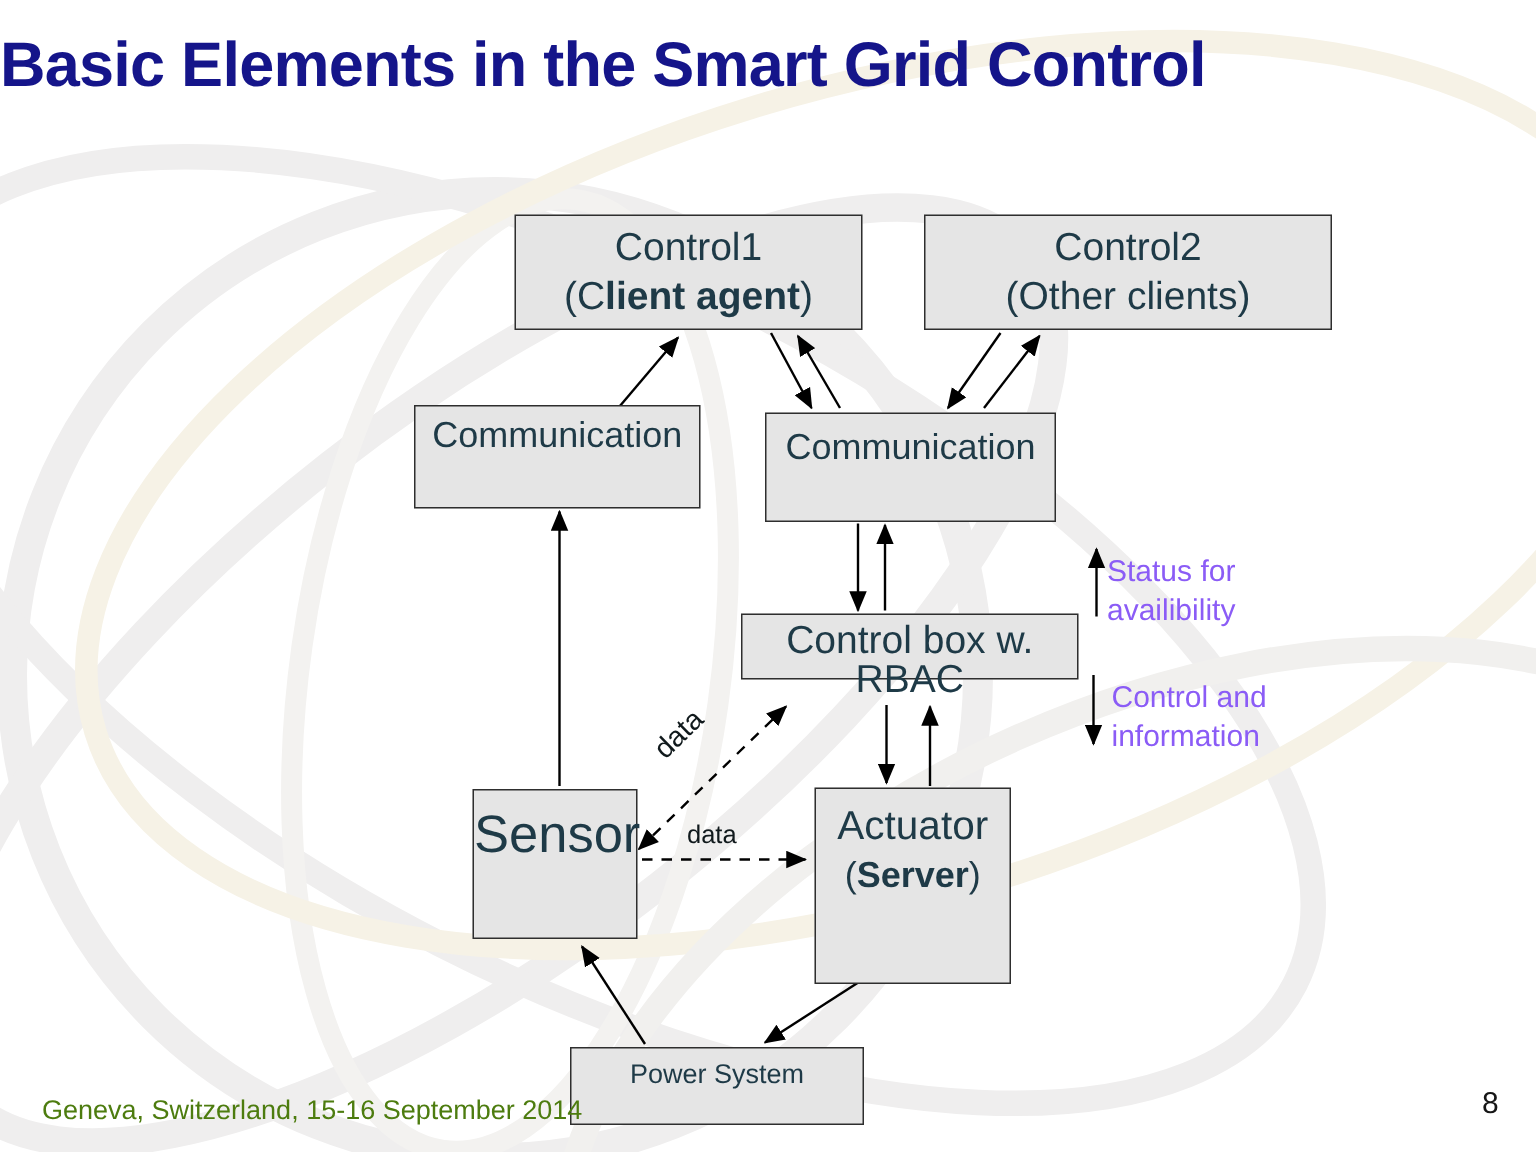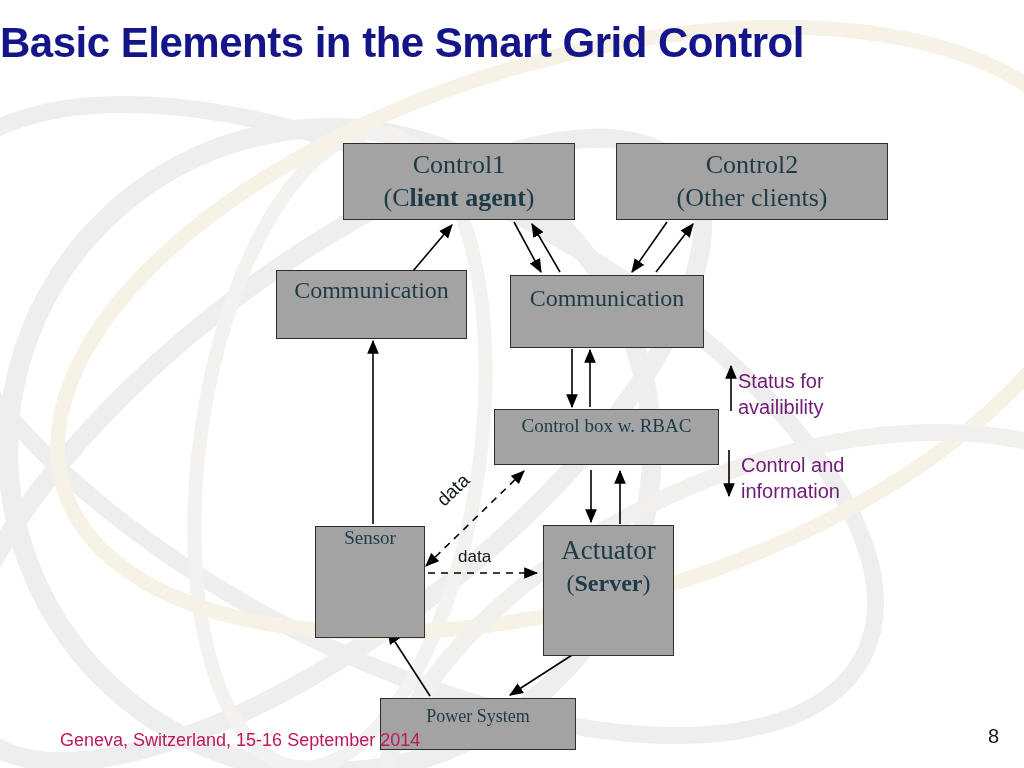--- a/index.html
+++ b/index.html
@@ -9,46 +9,46 @@
   }
   .layer { position:absolute; left:0; top:0; width:1024px; height:768px; }
   #watermark { z-index:0; }
   #arrows { z-index:1; }
   .slide-title {
     position:absolute; left:0; top:16px; width:1024px; z-index:2;
     text-align:left; font-weight:bold; font-size:42px; line-height:53px;
     color:#15158a; letter-spacing:-0.5px;
   }
   .box {
-    position:absolute; z-index:2; background:#a3a3a3;
+    position:absolute; z-index:2; background:#e5e5e5;
     border:1.5px solid #2e2e2e; box-sizing:border-box;
-    color:#1e3a47; text-align:center;font-family:Liberation Serif, serif;
+    color:#1e3a47; text-align:center;
   }
   .box .b { font-weight:bold;margin-top:26px; }
   #box-control1 { left:343px; top:143px; width:232px; height:77px; font-size:26px; line-height:33px; padding-top:4px; }
   #box-control2 { left:616px; top:143px; width:272px; height:77px; font-size:26px; line-height:33px; padding-top:4px; }
   #box-comm-left  { left:276px; top:270px; width:191px; height:69px; font-size:24px; padding-top:6px; }
   #box-comm-right { left:510px; top:275px; width:194px; height:73px; font-size:24px; padding-top:9px; }
-  #box-rbac { left:494px; top:409px; width:225px; height:56px; font-size:19px; line-height:26px; padding-top:3px; }
-  #box-sensor { left:315px; top:526px; width:110px; height:112px; font-size:19px; }
+  #box-rbac { left:494px; top:409px; width:225px; height:44px; font-size:26px; line-height:26px; padding-top:3px; }
+  #box-sensor { left:315px; top:526px; width:110px; height:100px; font-size:35px; padding-top:10px; }
   #box-actuator { left:543px; top:525px; width:131px; height:131px; font-size:27px; line-height:33px; padding-top:8px; }
   #box-actuator .line2 { font-size:24px; }
   #box-power { left:380px; top:698px; width:196px; height:52px; font-size:18px; line-height:35px;text-align:center; }
   .side-label {
-    position:absolute; z-index:2; color:#701a75;
+    position:absolute; z-index:2; color:#8b5cf6;
     font-size:20px; line-height:26px; text-align:left;
   }
   #label-status { left:738px; top:368px; }
   #label-control-info { left:741px; top:452px; }
   .data-label { position:absolute; z-index:2; color:#10191c; font-size:18px; }
   #data-diagonal { left:440px; top:492px; transform:rotate(-44deg); transform-origin:left center; font-size:19px; }
   #data-horizontal { left:458px; top:547px; font-size:17px; }
   .footer-left {
     position:absolute; z-index:2; left:28px; top:730px;
-    font-size:18px; color:#be185d;margin-left:32px;
+    font-size:18px; color:#4d7c0f;
   }
   .page-number {
     position:absolute; z-index:2; left:988px; top:725px;
     font-size:20px; color:#161616;
   }
 </style>
 </head>
 <body>
 
 <svg id="watermark" class="layer" width="1024" height="768" viewBox="0 0 1024 768" aria-hidden="true">

